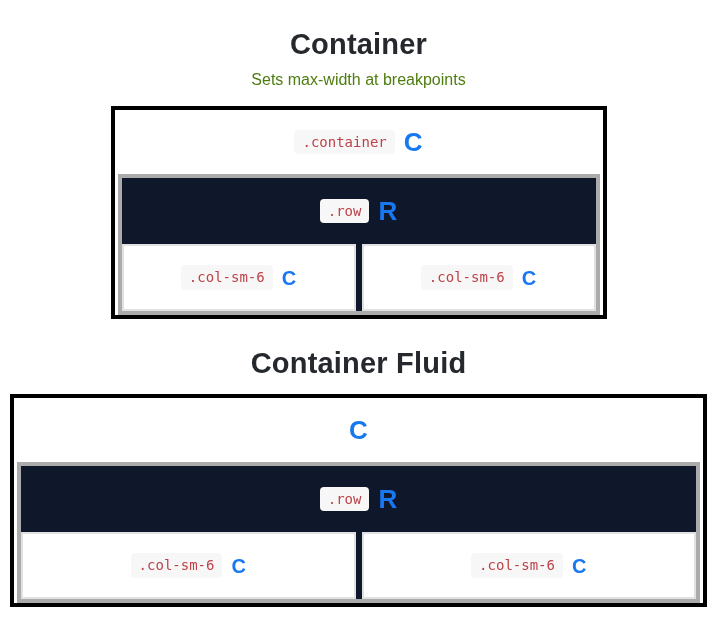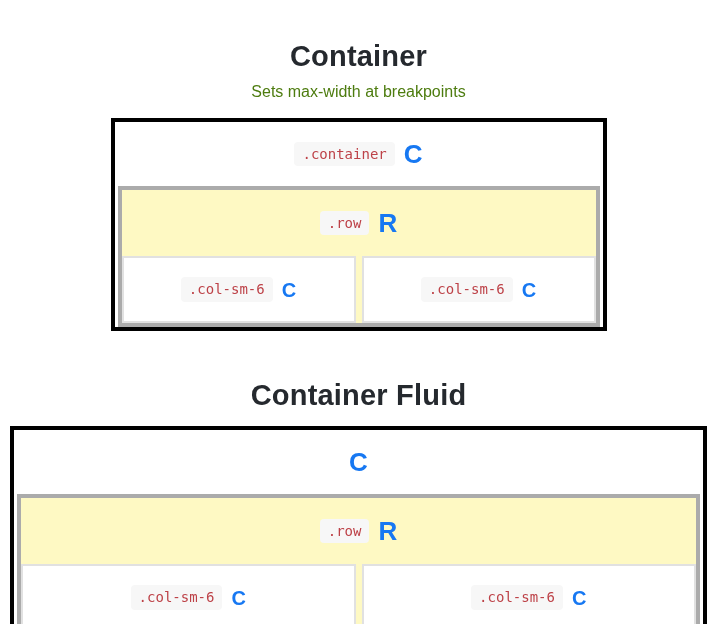--- a/index.html
+++ b/index.html
@@ -11,40 +11,40 @@
     color: #212529;
   }
   .page { width: 717px; }
 
   h1.section-title {
     text-align: center;
     font-size: 29px;
     font-weight: 700;
     color: #25292e;
     margin: 0;
-    padding: 40px 0 0 0;
+    padding: 28px 0 0 0;
     letter-spacing: 0.2px;
   }
   p.section-subtitle {
     text-align: center;
     font-size: 16px;
     font-weight: 400;
     color: #4d7c0f;
     margin: 10px 0 0 0;
   }
 
   
   .container-box {
     border: 4px solid #000000;
     background: #ffffff;
     padding: 0 3px 0 3px;
   }
   .container-box.fixed {
     width: 496px;
-    margin: 17px auto 8px auto;
+    margin: 17px auto 0 auto;
   }
   .container-box.fluid {
     margin: 14px 10px 12px 10px;
   }
 
   .label-line {
     display: flex;
     align-items: center;
     justify-content: center;
     gap: 9px;
@@ -71,21 +71,21 @@
   .small-letter {
     font-size: 20px;
     font-weight: 700;
     color: #1778f2;
     line-height: 1;
   }
 
   
   .row-box {
     border: 4px solid #ababab;
-    background: #fef9c3;
+    background: #0f172a;
   }
 
   .cols {
     display: flex;
     gap: 6px;
   }
   .col-box {
     flex: 1 1 0;
     border: 2px solid #e1e1e1;
     background: #ffffff;

